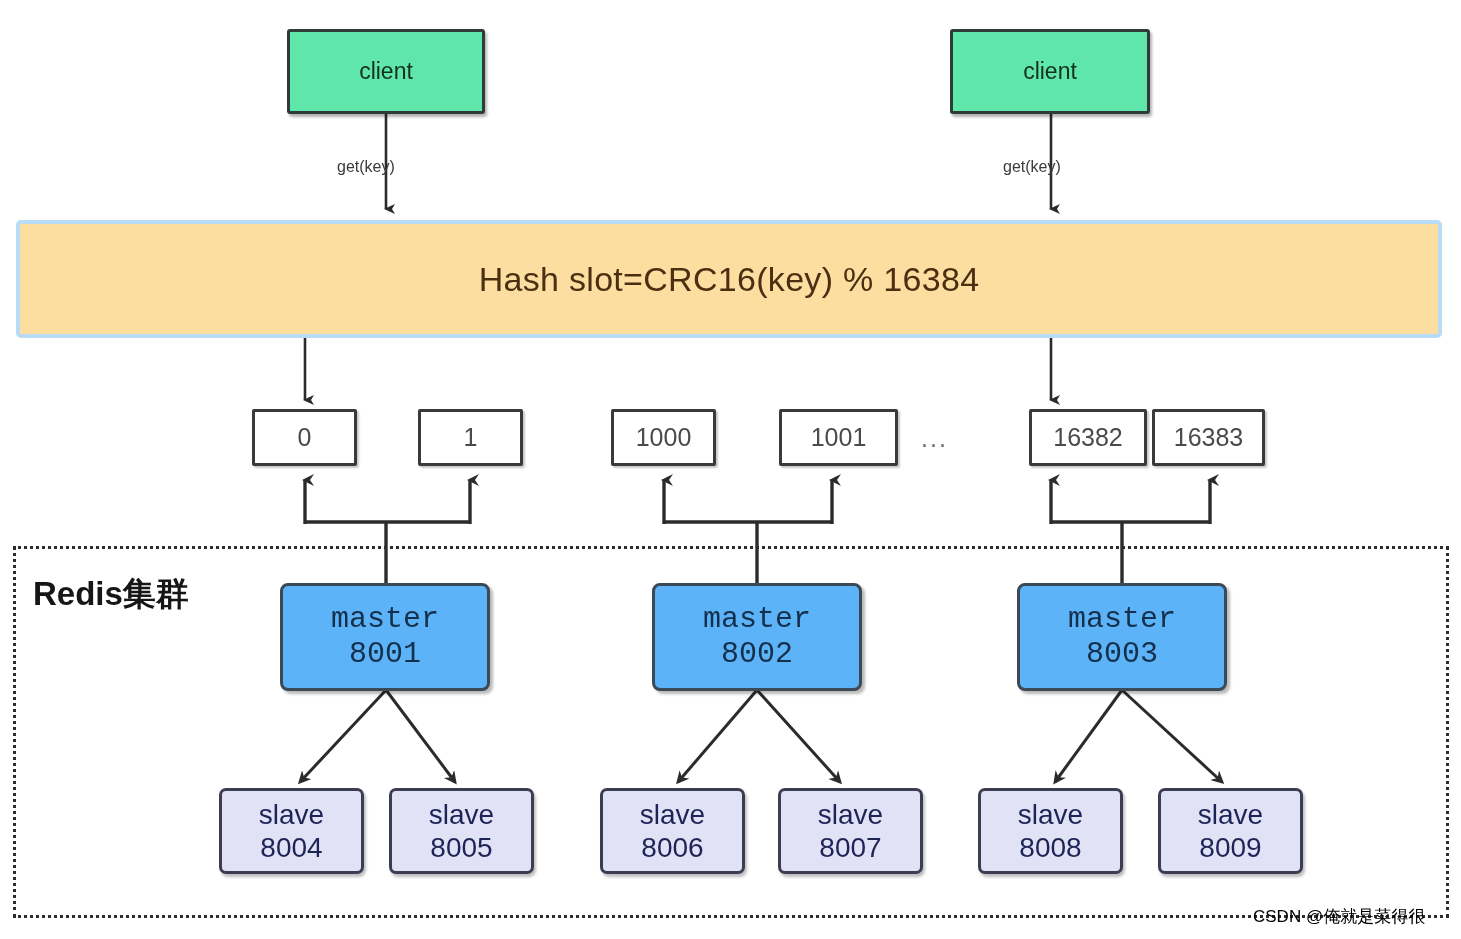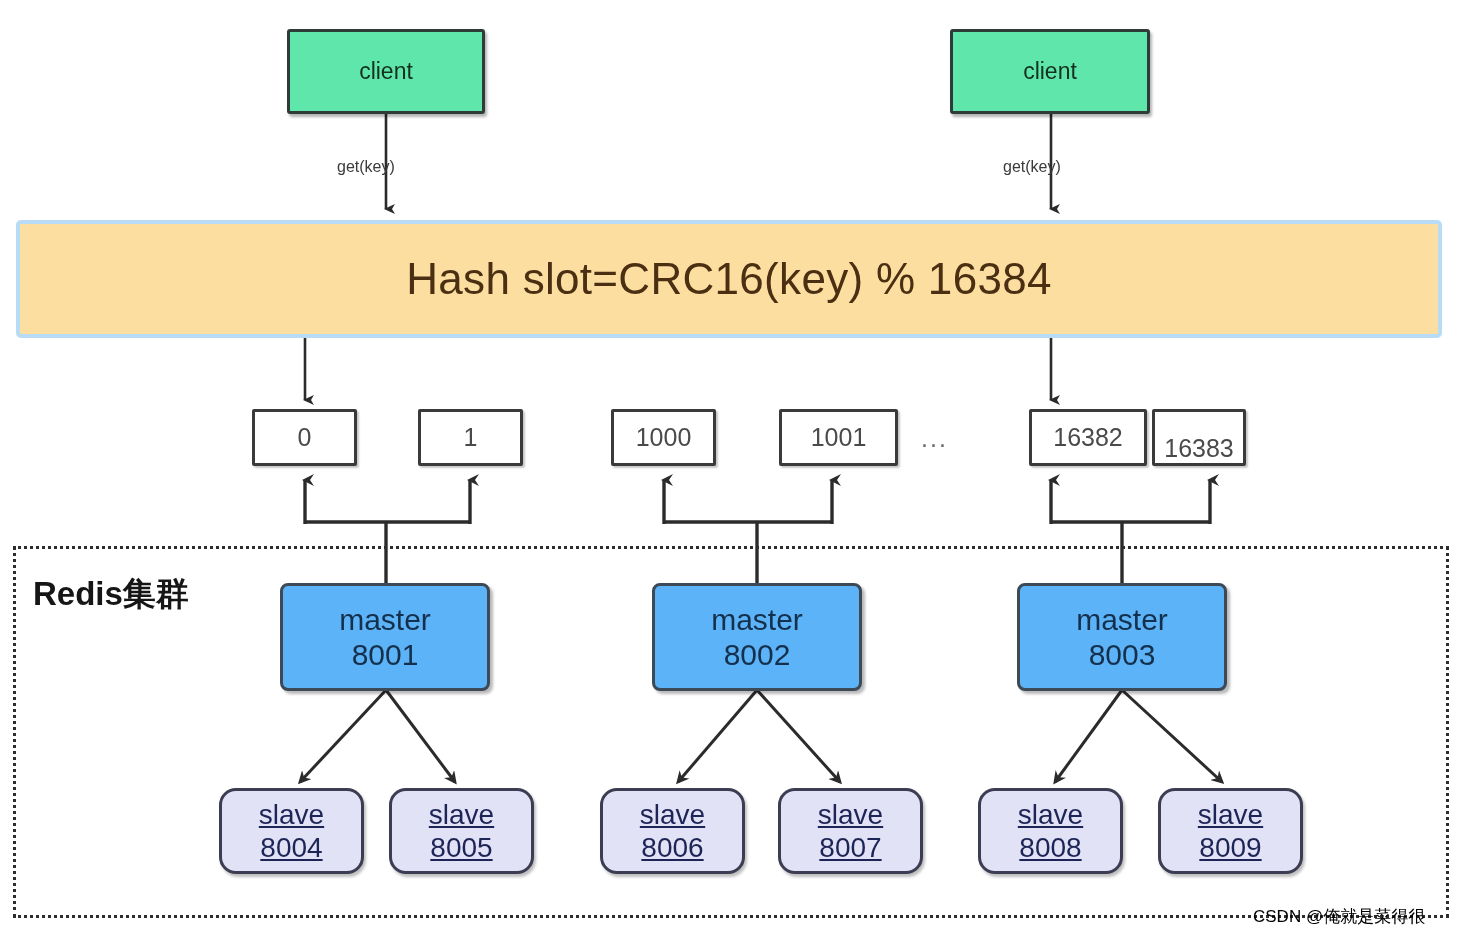--- a/index.html
+++ b/index.html
@@ -53,21 +53,21 @@
   .hash-banner {
     position: absolute;
     box-sizing: border-box;
     background: #fcdfa0;
     border: 4px solid #b8dcf5;
     border-radius: 5px;
     display: flex;
     align-items: center;
     justify-content: center;
     color: #4a2f12;
-    font-size: 44px;
+    font-size: 34px;
     letter-spacing: 0.3px;
   }
 
   
   .slot-box {
     background: #ffffff;
     border: 3px solid #3a3a3a;
     border-radius: 2px;
     box-shadow: 2px 2px 2px rgba(0,0,0,0.22);
     color: #4a4a4a;
@@ -96,31 +96,31 @@
   }
 
   
   .master-box {
     background: #5cb3f7;
     border: 3px solid #3c4a58;
     border-radius: 8px;
     box-shadow: 3px 3px 3px rgba(0,0,0,0.28);
     color: #14304d;
     font-size: 30px;
+    font-family: Liberation Mono, monospace;
   }
 
   
   .slave-box {
     background: #e2e2f7;
     border: 3px solid #3c3c52;
-    border-radius: 17px;
+    border-radius: 7px;
     box-shadow: 2px 3px 3px rgba(0,0,0,0.26);
     color: #1d2456;
     font-size: 28px;
-    text-decoration: underline;
   }
 
   
   .edge-label {
     position: absolute;
     font-size: 16px;
     color: #3b3b3b;
     white-space: nowrap;
   }
 
@@ -206,21 +206,21 @@
   <div class="node slot-box" style="left:611px; top:409px; width:105px; height:57px;">
     <span>1000</span>
   </div>
   <div class="node slot-box" style="left:779px; top:409px; width:119px; height:57px;">
     <span>1001</span>
   </div>
   <div class="slot-ellipsis" style="left:921px; top:424px;">...</div>
   <div class="node slot-box" style="left:993px; top:409px; width:118px; height:57px;margin-left:36px;">
     <span>16382</span>
   </div>
-  <div class="node slot-box" style="left:1152px; top:409px; width:94px; height:57px;justify-content:flex-end;">
+  <div class="node slot-box" style="left:1152px; top:409px; width:113px; height:57px;">
     <span>16383</span>
   </div>
 
   <div class="cluster-frame" style="left:13px; top:546px; width:1436px; height:372px;"></div>
   <div class="cluster-label" style="left:33px; top:572px;text-align:right;">Redis集群</div>
 
   <div class="node master-box" style="left:280px; top:583px; width:210px; height:108px;">
     <span>master</span>
     <span>8001</span>
   </div>

